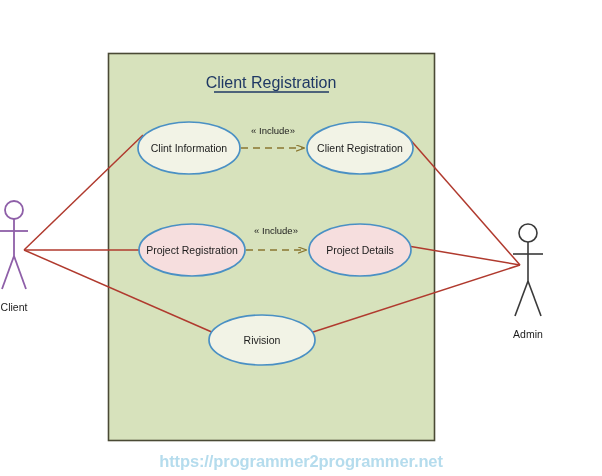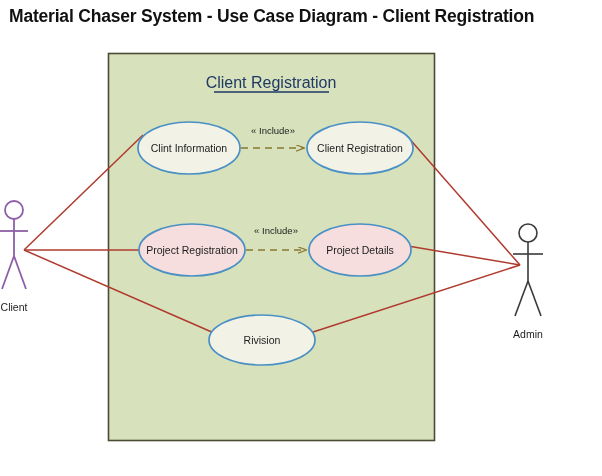--- a/index.html
+++ b/index.html
@@ -68,21 +68,20 @@
     font-family: "Liberation Sans", sans-serif;
     font-size: 16px;
     fill: #1f3864;
   }
 </style>
 </head>
 <body>
 
 <div id="page">
 
-  <div id="page-title">Material Chaser System - Use Case Diagram - Client Registration</div>
 
   <svg id="diagram-svg" width="602" height="476">
     <defs>
       <marker id="include-arrowhead" markerWidth="9" markerHeight="9" refX="8" refY="3.2" orient="auto" markerUnits="userSpaceOnUse">
         <path d="M0,0 L8.5,3.2 L0,6.4" fill="none" stroke="#8a7730" stroke-width="1.1"></path>
       </marker>
     </defs>
 
     <rect x="108.5" y="53.5" width="326" height="387" fill="#d7e2bc" stroke="#4a4a35" stroke-width="1.6"></rect>
 
@@ -143,14 +142,15 @@
     <g>
       <circle cx="528" cy="233" r="9" fill="none" stroke="#3a3a3a" stroke-width="1.6"></circle>
       <line x1="528" y1="242" x2="528" y2="281" stroke="#3a3a3a" stroke-width="1.6"></line>
       <line x1="513" y1="254" x2="543" y2="254" stroke="#3a3a3a" stroke-width="1.6"></line>
       <line x1="528" y1="281" x2="515" y2="316" stroke="#3a3a3a" stroke-width="1.6"></line>
       <line x1="528" y1="281" x2="541" y2="316" stroke="#3a3a3a" stroke-width="1.6"></line>
       <text class="actor-label" x="528" y="338" text-anchor="middle">Admin</text>
     </g>
   </svg>
 
+  <div id="footer-url">https://programmer2programmer.net</div>
 
 </div>
 
 </body></html>

